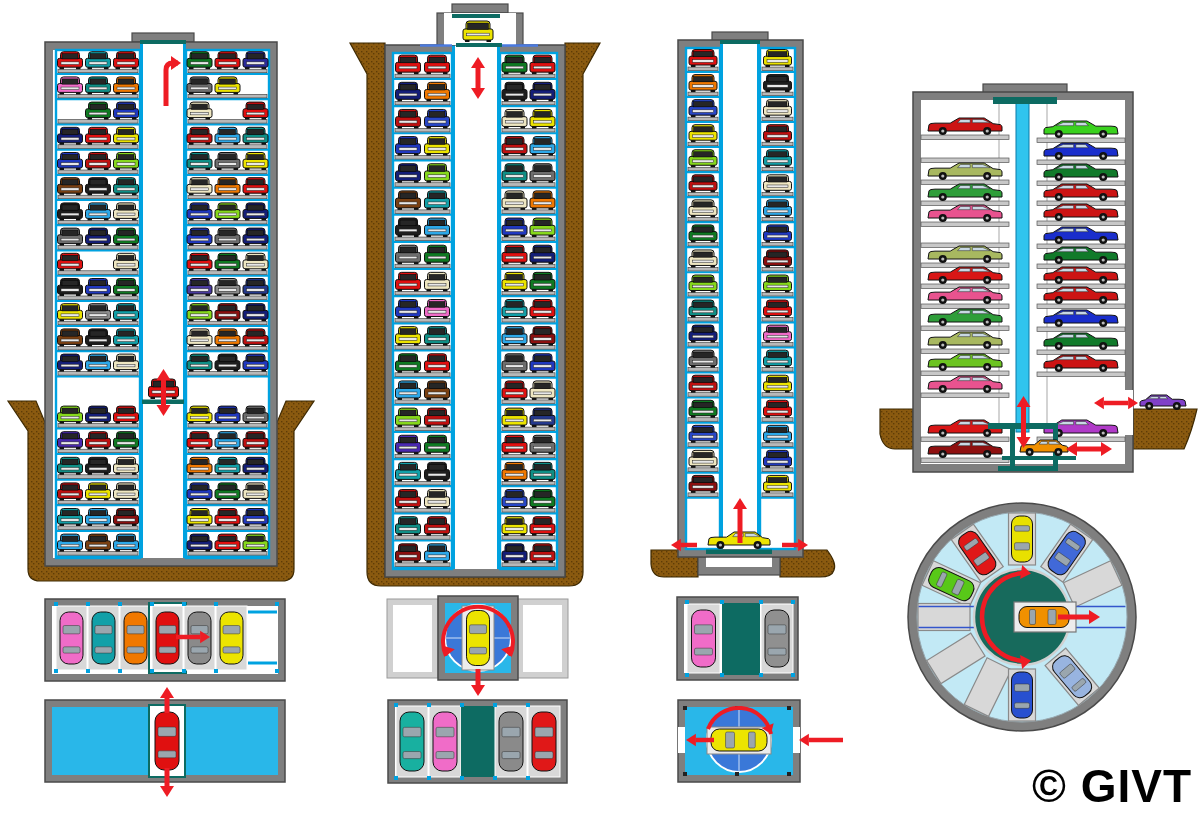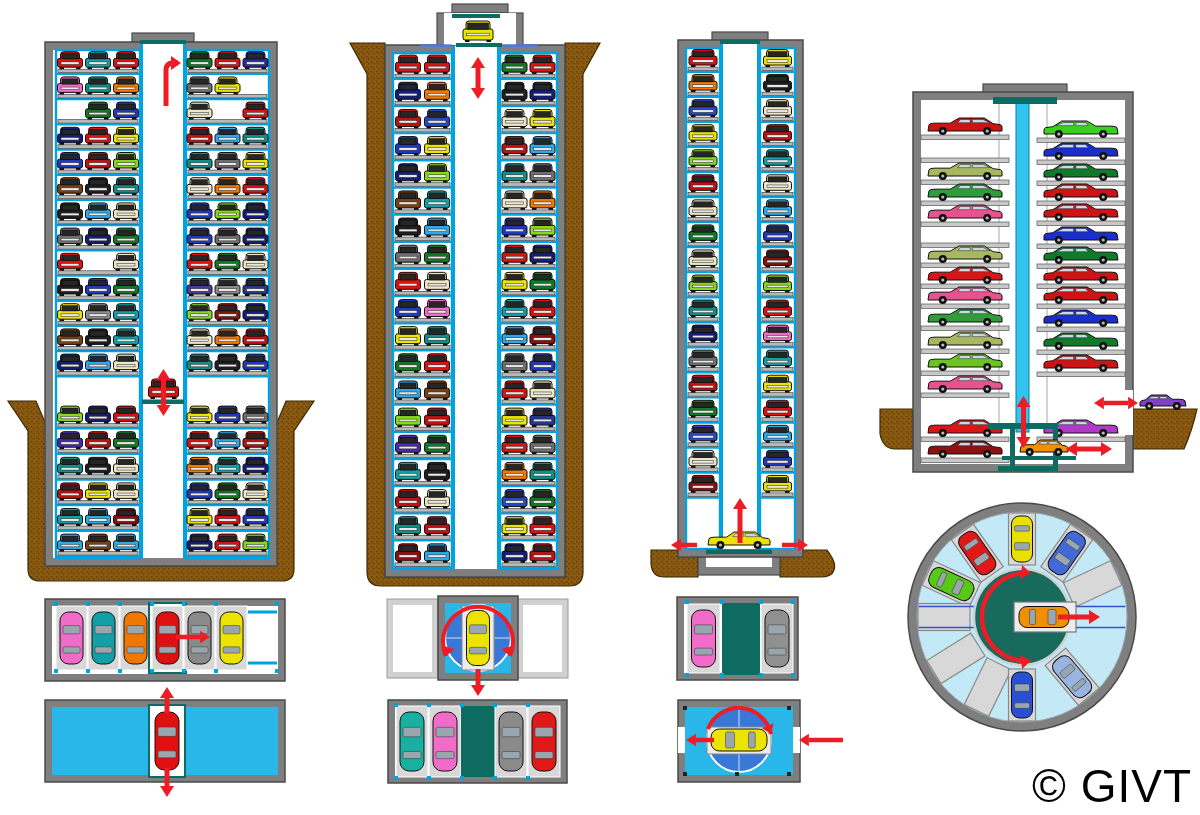--- a/index.html
+++ b/index.html
@@ -1,18 +1,18 @@
 <!DOCTYPE html>
 <html><head>
 <meta charset="utf-8">
 <style>
   html,body{margin:0;padding:0;background:#fff;}
   .canvas{position:relative;width:1200px;height:815px;background:#fff;overflow:hidden;
           font-family:"Liberation Sans",sans-serif;}
-  .copyright{position:absolute;right:8px;bottom:2px;font-weight:400;font-size:46px;
+  .copyright{position:absolute;right:8px;bottom:2px;font-weight:700;font-size:46px;
              letter-spacing:1px;color:#000;font-family:"Liberation Sans",sans-serif;}
   svg{position:absolute;left:0;top:0;}
 </style>
 </head>
 <body>
 
 <div class="canvas">
   <svg id="scene" width="1200" height="815" viewBox="0 0 1200 815">
       <defs>
         <pattern id="ep" width="5" height="5" patternUnits="userSpaceOnUse">

